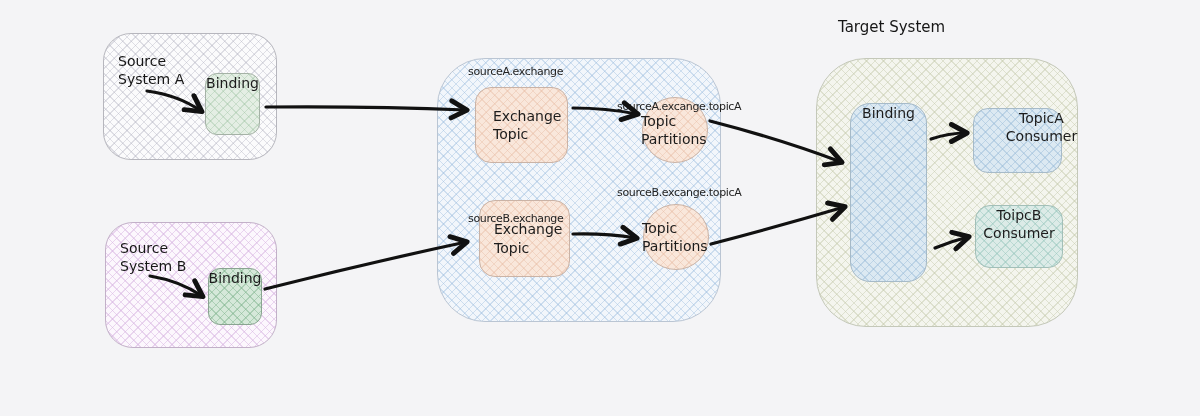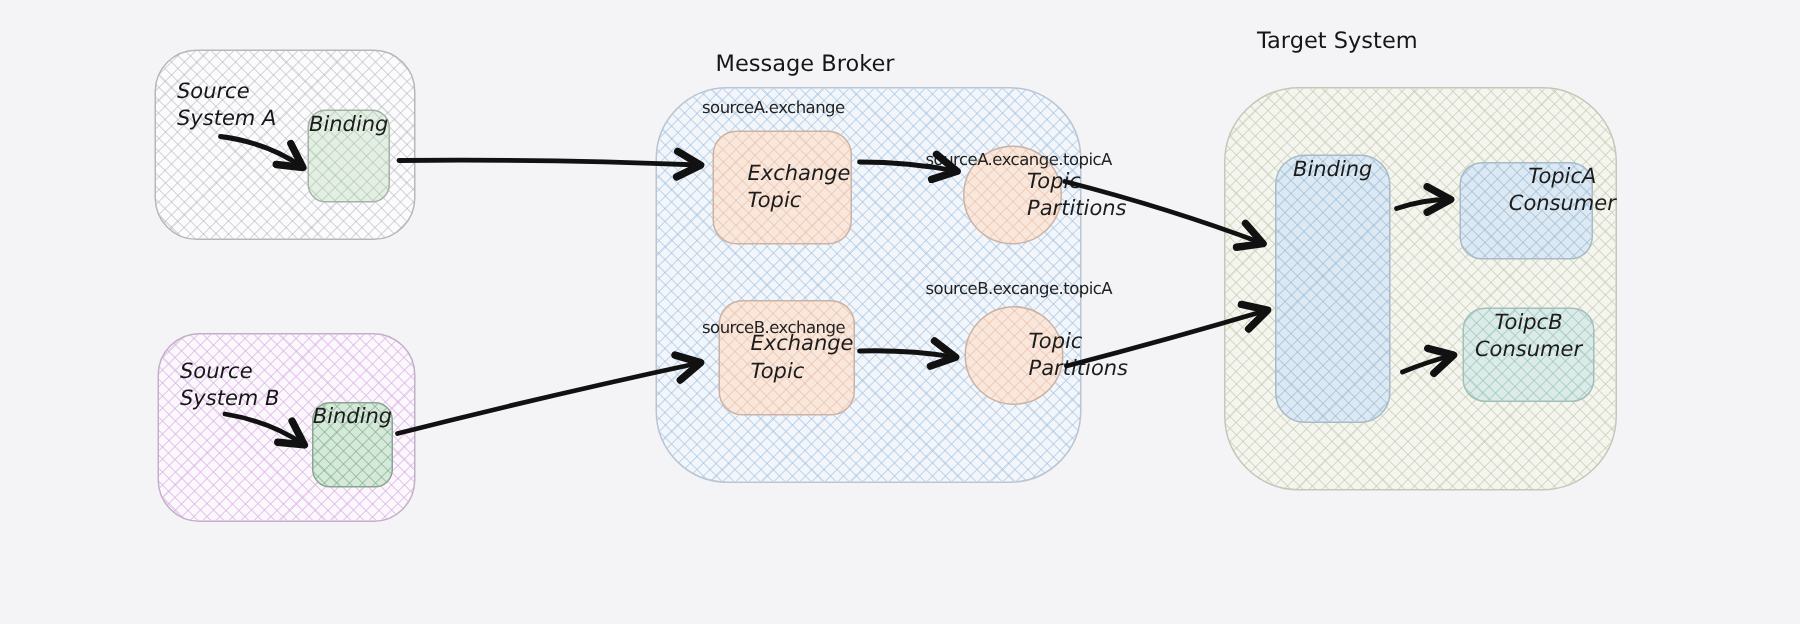--- a/index.html
+++ b/index.html
@@ -4,24 +4,24 @@
 <style>
   html,body{margin:0;padding:0;}
   .canvas{
     position:relative;width:1200px;height:416px;overflow:hidden;
     background:#f4f4f6;
     font-family:"DejaVu Sans","Liberation Sans",sans-serif;
     color:#1c1c1c;
   }
   .node{position:absolute;box-sizing:border-box;}
   .cflex{display:flex;align-items:flex-start;justify-content:center;text-align:center;}
-  .lbl{font-size:14px;line-height:1.32;white-space:pre-line;color:#1c1c1c;font-style:italic;}
+  .lbl{font-size:14px;line-height:1.32;white-space:pre-line;color:#1c1c1c;}
   .title{position:absolute;font-size:15px;color:#161616;white-space:pre;}
   .smalllbl{position:absolute;font-size:11px;letter-spacing:-0.35px;color:#222;white-space:pre;text-align:right;}
-  .leftlbl{display:flex;align-items:center;justify-content:flex-end;text-align:left;}
+  .leftlbl{display:flex;align-items:center;justify-content:flex-start;text-align:left;}
 
   
   .xh-gray{background-color:#fbfbfc;border:1.4px solid #b6b6bd;
     background-image:repeating-linear-gradient(45deg,rgba(175,175,190,.38) 0 1px,transparent 1px 6px),
                      repeating-linear-gradient(135deg,rgba(175,175,190,.38) 0 1px,transparent 1px 6px);}
   .xh-pink{background-color:#fcf7fd;border:1.4px solid #c2b0c8;
     background-image:repeating-linear-gradient(45deg,rgba(214,178,224,.5) 0 1px,transparent 1px 6px),
                      repeating-linear-gradient(135deg,rgba(214,178,224,.5) 0 1px,transparent 1px 6px);}
   .xh-green1{background-color:#e4eee4;border:1.6px solid #a5b2a6;
     background-image:repeating-linear-gradient(45deg,rgba(150,190,155,.35) 0 1px,transparent 1px 6px),
@@ -97,21 +97,20 @@
   <div class="node cflex xh-bindblue" style="left:973px;top:108px;width:89px;height:65px;border-radius:15px;padding-left:48px;">
     <span class="lbl">TopicA
 Consumer</span>
   </div>
 
   <div class="node cflex xh-teal" style="left:975px;top:205px;width:88px;height:63px;border-radius:15px;">
     <span class="lbl">ToipcB
 Consumer</span>
   </div>
 
-  <div class="title" style="left:477px;top:33px;">Message Broker</div>
 
   <div class="title" style="left:838px;top:18px;">Target System</div>
 
   <div class="title lbl" style="left:118px;top:52px;font-size:14px;">Source
 System A</div>
 
   <div class="title lbl" style="left:120px;top:239px;font-size:14px;">Source
 System B</div>
 
   <div class="smalllbl" style="left:468px;top:65px;">sourceA.exchange</div>

